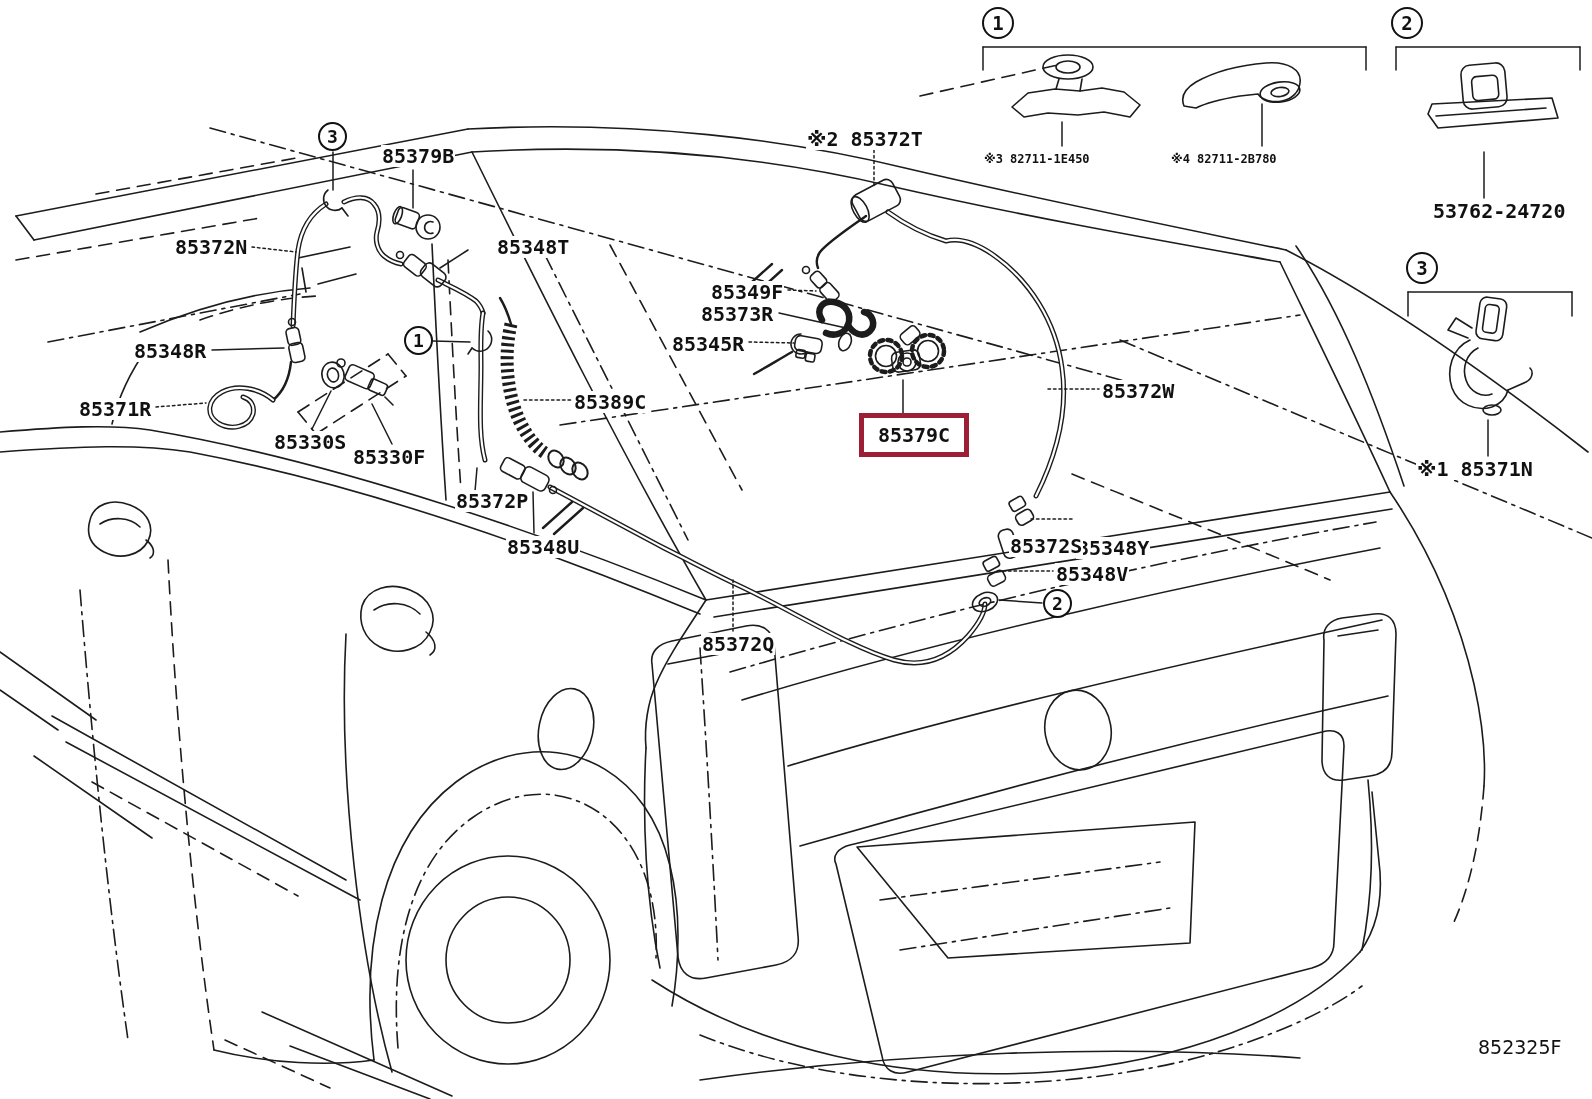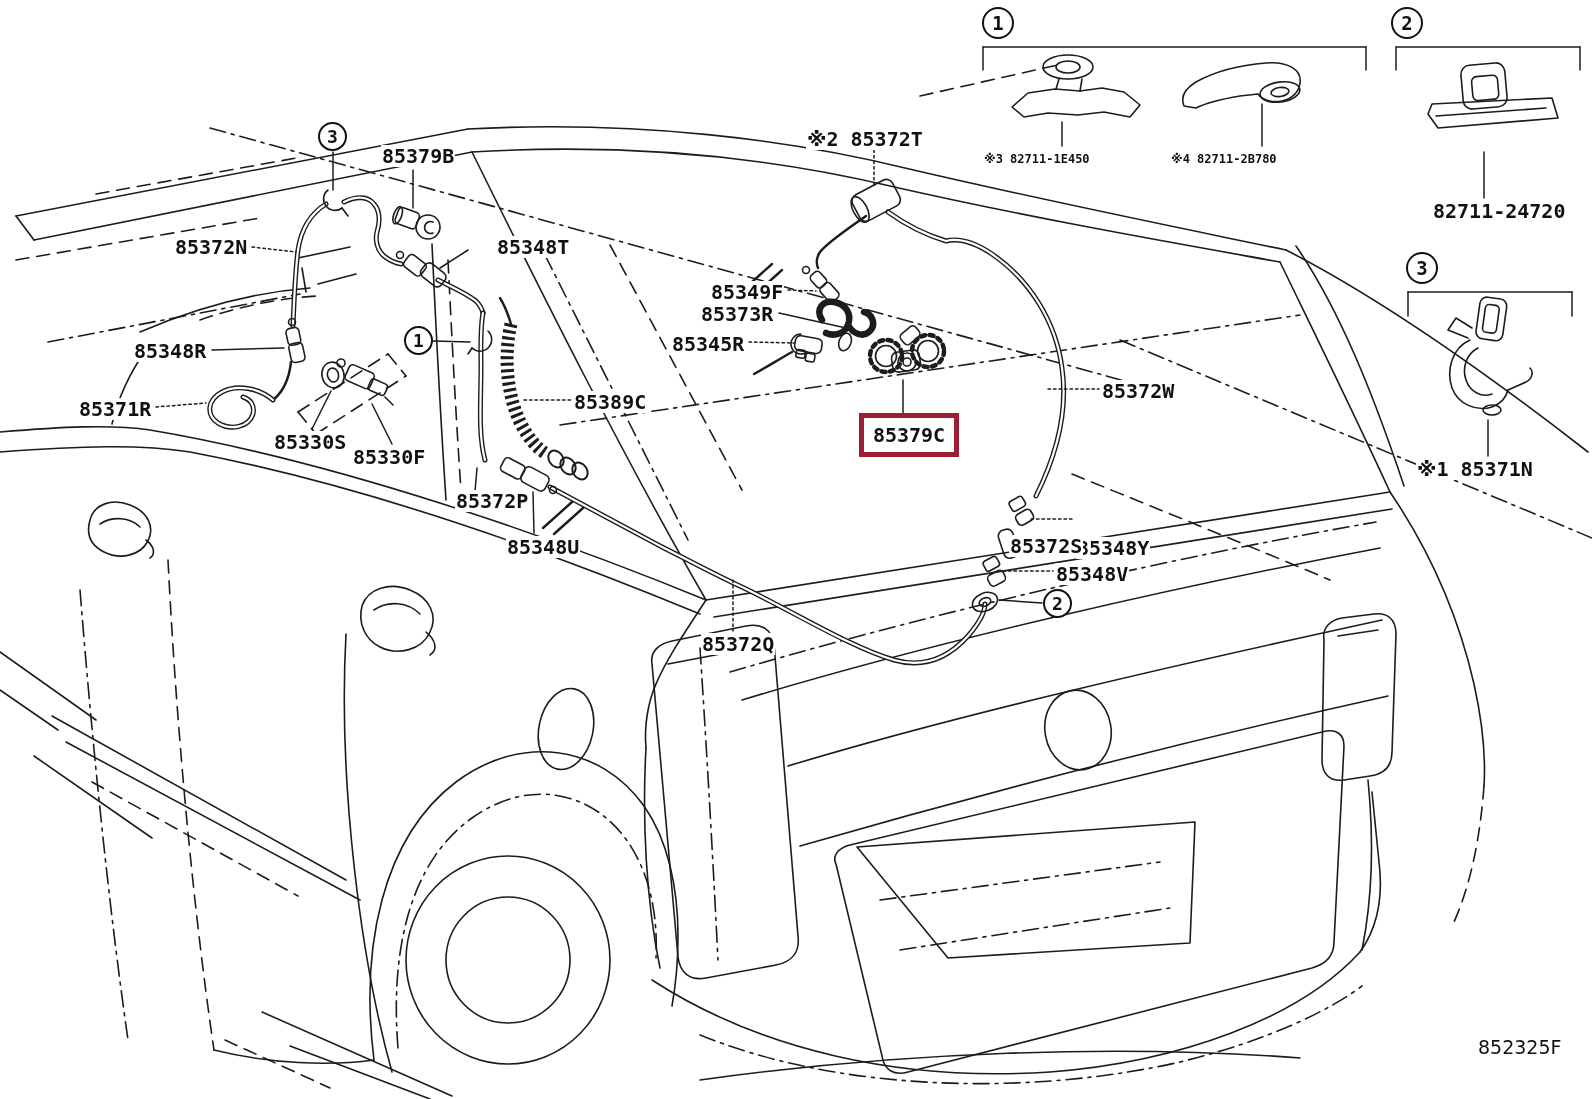--- a/index.html
+++ b/index.html
@@ -21,21 +21,21 @@
   .art .ring {stroke-width:4.5;stroke-dasharray:4 4.5;}
   .art .g2   {stroke-width:2;}
   
   .lbl{position:absolute;font-weight:700;font-size:20px;line-height:22px;color:#111;
        background:#fff;padding:0 1px;white-space:pre;}
   .sm{font-size:12px;}
   .marker{position:absolute;width:29px;height:29px;box-sizing:border-box;border:2.5px solid #111;
        border-radius:50%;background:#fff;display:flex;align-items:center;justify-content:center;
        font-weight:700;font-size:18px;color:#111;}
   .big{width:32px;height:32px;font-size:19px;}
-  .hlbox{position:absolute;left:859px;top:413px;width:100px;height:44px;box-sizing:border-box;
+  .hlbox{position:absolute;left:859px;top:413px;width:110px;height:44px;box-sizing:border-box;
        border:5px solid #9c1f35;background:#fff;display:flex;align-items:center;justify-content:center;
        font-weight:700;font-size:20px;color:#111;}
   .legend{position:absolute;left:20px;top:6px;font-weight:700;font-size:16px;line-height:24px;
        color:#111;white-space:pre;background:#fff;}
   .figcode{position:absolute;left:1478px;top:1036px;font-family:"DejaVu Sans",sans-serif;
        font-size:19px;font-weight:500;color:#111;}
 </style>
 </head>
 <body>
 
@@ -383,17 +383,17 @@
   <span class="lbl" style="left:1009px;top:535px">85372S</span>
   <span class="lbl" style="left:1055px;top:563px">85348V</span>
   <span class="lbl" style="left:701px;top:633px">85372Q</span>
 
   <div class="hlbox" style="border-color: rgb(156, 31, 53);">
     <span>85379C</span>
   </div>
 
   <span class="lbl sm" style="left:983px;top:148px">※3 82711-1E450</span>
   <span class="lbl sm" style="left:1170px;top:148px">※4 82711-2B780</span>
-  <span class="lbl" style="left:1432px;top:200px">82711-24720</span>
+  <span class="lbl" style="left:1432px;top:200px">53762-24720</span>
   <span class="lbl" style="left:1416px;top:458px">※1 85371N</span>
 
   <span class="figcode">852325F</span>
 </div>
 
 </body></html>

